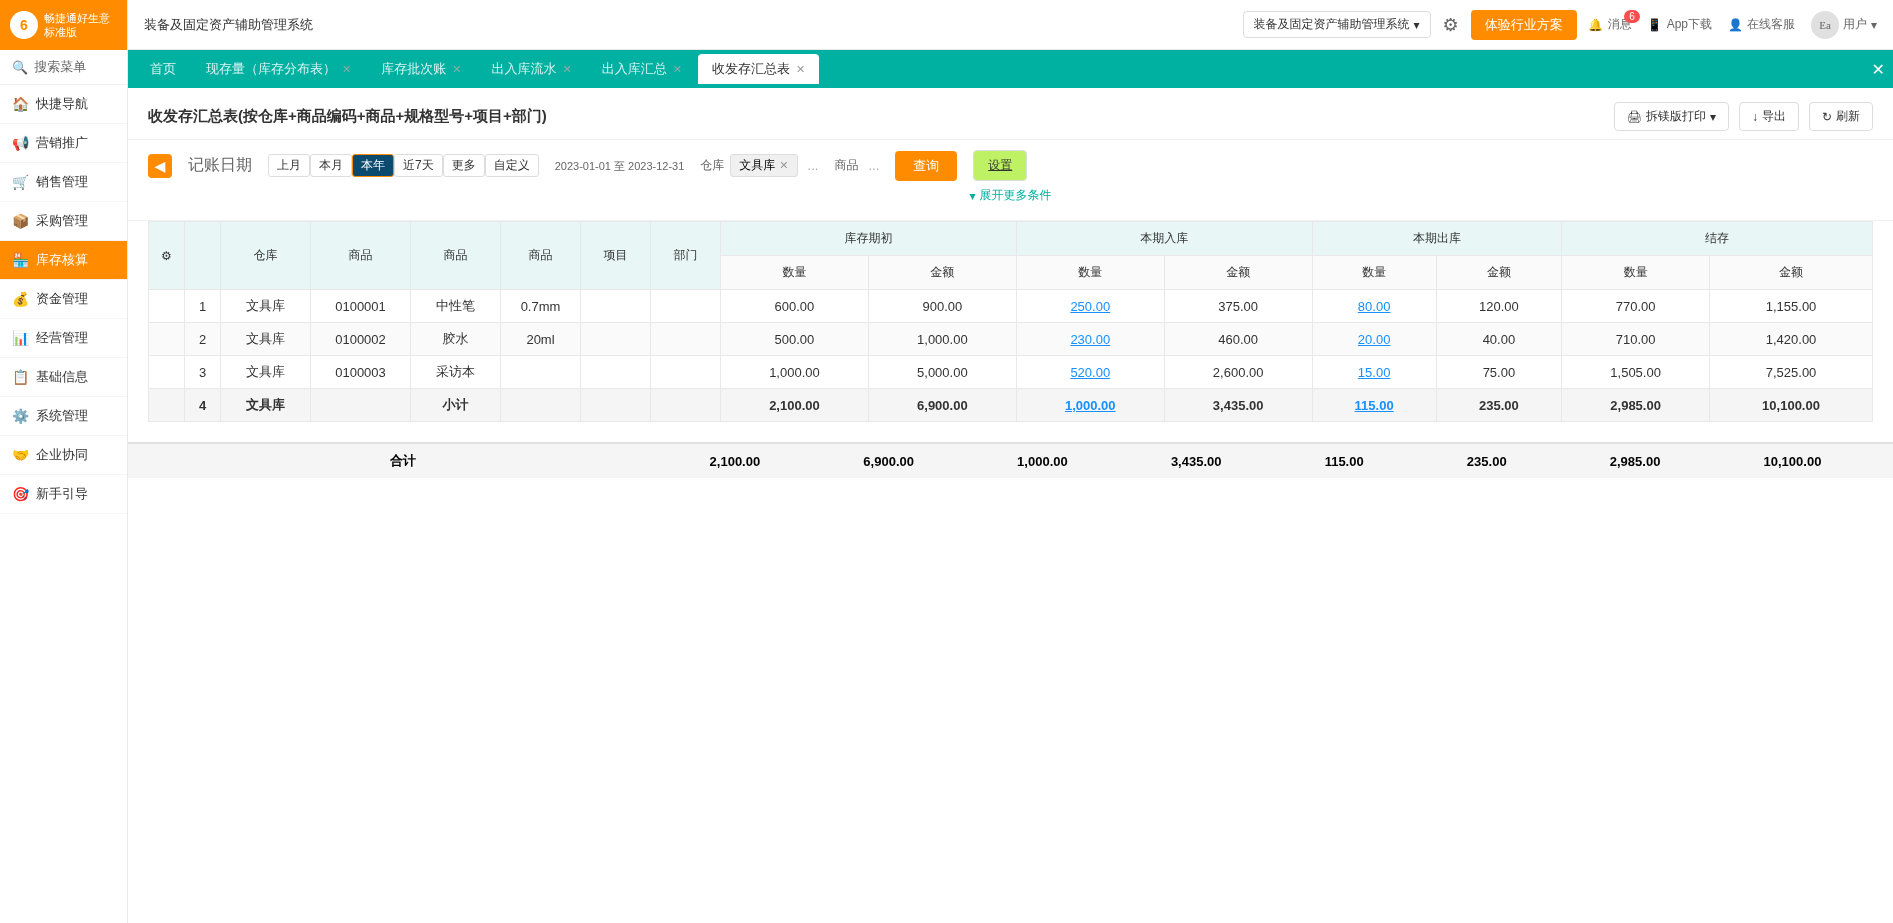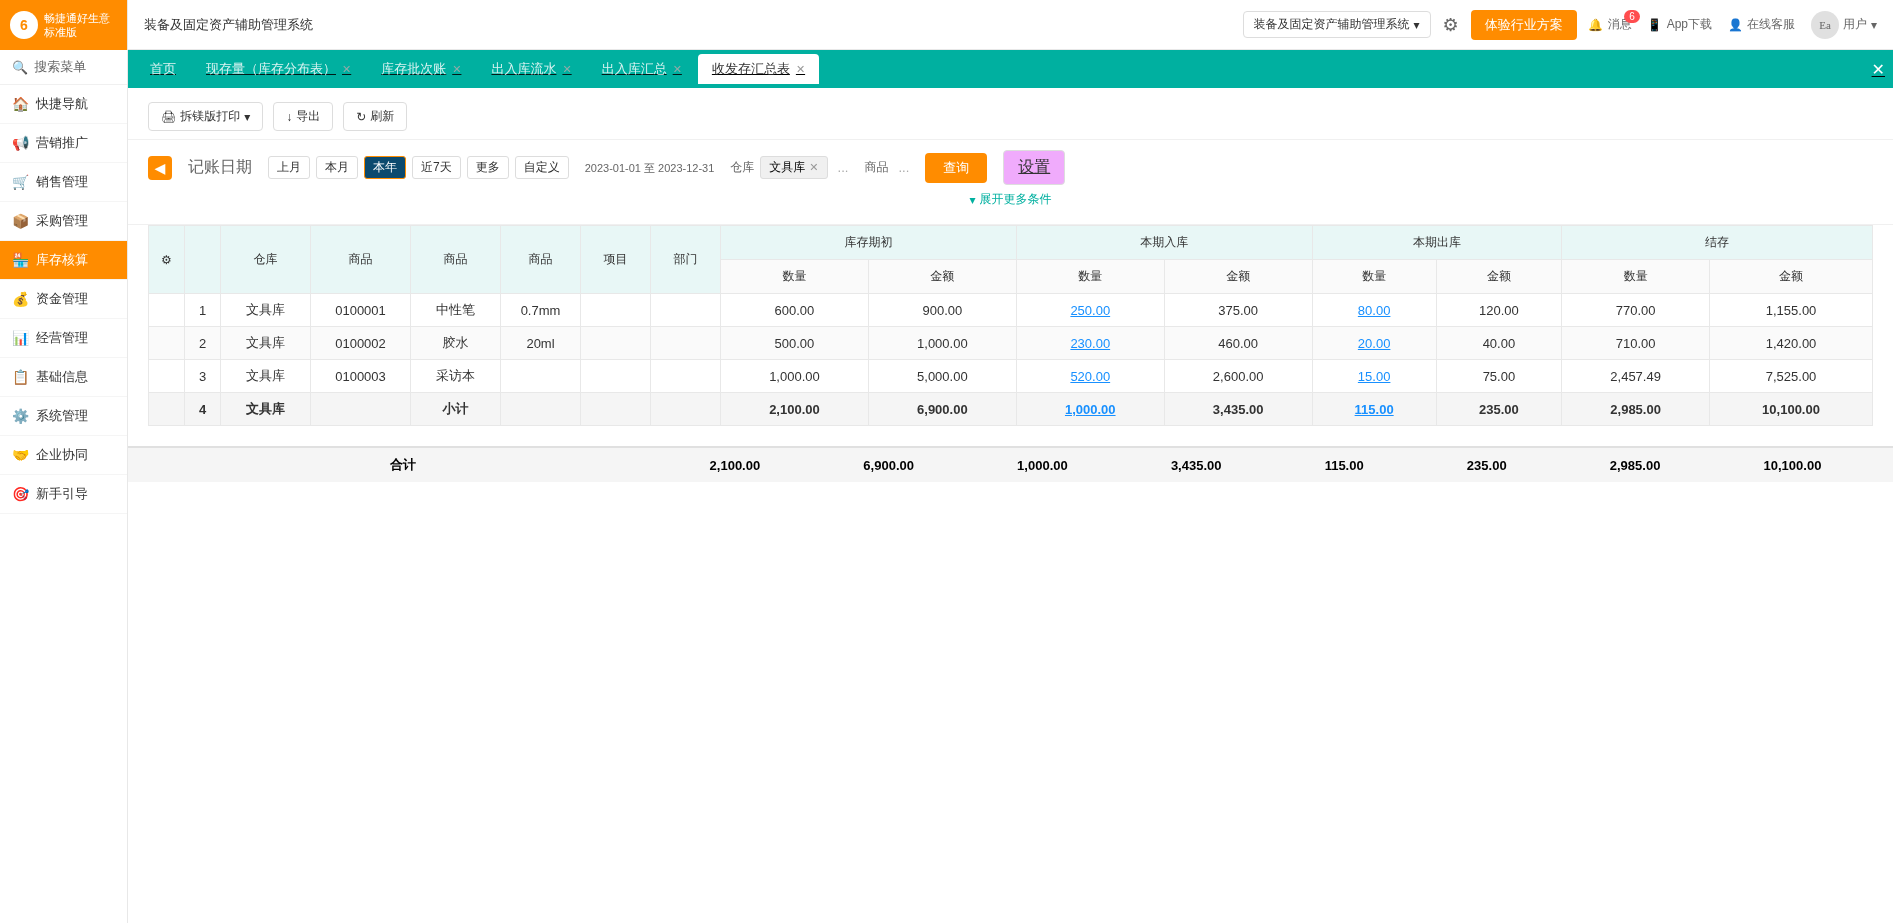--- a/index.html
+++ b/index.html
@@ -23,21 +23,21 @@
     .topbar-title { font-size: 13px; color: #333; flex: 1; }
     .topbar-dropdown { display: flex; align-items: center; gap: 4px; border: 1px solid #ddd; border-radius: 4px; padding: 4px 10px; font-size: 12px; color: #333; cursor: pointer; }
     .topbar-settings { color: #666; font-size: 18px; cursor: pointer; }
     .topbar-trial-btn { background: #ff8c00; color: #fff; border: none; border-radius: 4px; padding: 6px 14px; font-size: 13px; cursor: pointer; }
     .topbar-right { display: flex; align-items: center; gap: 16px; margin-left: auto; }
     .topbar-right-item { display: flex; align-items: center; gap: 4px; color: #666; font-size: 12px; cursor: pointer; position: relative; }
     .badge { background: #ff4d4f; color: #fff; border-radius: 10px; padding: 1px 5px; font-size: 10px; position: absolute; top: -6px; right: -8px; }
     .user-avatar { width: 28px; height: 28px; background: #e0e0e0; border-radius: 50%; display: flex; align-items: center; justify-content: center; font-size: 11px; color: #666; font-family: Liberation Serif, serif; }
 
     
-    .tabs { background: #00b0a0; display: flex; align-items: center; padding: 0 8px; height: 38px; text-decoration: underline; }
+    .tabs { background: #00b0a0; display: flex; align-items: center; padding: 0 8px; height: 38px; }
     .tab { display: flex; align-items: center; gap: 6px; padding: 6px 14px; color: #fff; font-size: 13px; cursor: pointer; border-radius: 4px 4px 0 0; margin-right: 2px; opacity: 0.85; }
     .tab.active { background: #fff; color: #333; opacity: 1; }
     .tab .tab-close { font-size: 11px; color: #aaa; cursor: pointer; }
     .tab.active .tab-close { color: #999; }
     .tab-close-main { margin-left: auto; color: #fff; font-size: 16px; cursor: pointer; }
 
     
     .page-content { flex: 1; background: #fff; margin: 0; overflow-y: auto; padding: 0; }
 
     
@@ -46,32 +46,32 @@
     .page-header-actions { display: flex; gap: 10px; align-items: center; }
     .btn-print { display: flex; align-items: center; gap: 4px; border: 1px solid #ddd; border-radius: 4px; padding: 5px 12px; font-size: 12px; color: #333; cursor: pointer; background: #fff; }
     .btn-export { display: flex; align-items: center; gap: 4px; border: 1px solid #ddd; border-radius: 4px; padding: 5px 12px; font-size: 12px; color: #333; cursor: pointer; background: #fff; }
     .btn-refresh { display: flex; align-items: center; gap: 4px; border: 1px solid #ddd; border-radius: 4px; padding: 5px 12px; font-size: 12px; color: #333; cursor: pointer; background: #fff; }
 
     
     .filter-area { padding: 10px 20px; background: #fff; border-bottom: 1px solid #f0f0f0; }
     .filter-row { display: flex; align-items: center; gap: 16px; flex-wrap: wrap; }
     .filter-collapse-btn { width: 24px; height: 24px; background: #ff8c00; color: #fff; border: none; border-radius: 4px; cursor: pointer; display: flex; align-items: center; justify-content: center; font-size: 14px; }
     .filter-label { color: #666; font-size: 16px; }
-    .date-options { display: flex; align-items: center; gap: 6px; }
+    .date-options { display: flex; align-items: center; }
     .date-btn { padding: 2px 8px; font-size: 12px; border: 1px solid #ddd; border-radius: 3px; cursor: pointer; color: #333; background: #fff; }
     .date-btn.active { background: #0c4a6e; color: #fff; border-color: #ff8c00; }
     .date-range { color: #666; font-size: 11px; margin-top: 2px; }
     .filter-field { display: flex; align-items: center; gap: 6px; }
     .filter-field-label { color: #666; font-size: 12px; }
     .warehouse-tag { background: #f0f0f0; border: 1px solid #ddd; border-radius: 3px; padding: 2px 8px; font-size: 12px; display: flex; align-items: center; gap: 4px; }
     .warehouse-tag .remove { color: #999; cursor: pointer; font-size: 11px; }
     .filter-dots { color: #aaa; cursor: pointer; margin-left: 4px; }
     .goods-filter { color: #666; font-size: 12px; }
     .btn-query { background: #ff8c00; color: #fff; border: none; border-radius: 4px; padding: 6px 18px; font-size: 13px; cursor: pointer; }
-    .btn-settings { background: #f0abfc; color: #333; border: 1px solid #ddd; border-radius: 4px; padding: 6px 14px; font-size: 16px; cursor: pointer; text-decoration: underline; }
+    .btn-settings { background: #bef264; color: #333; border: 1px solid #ddd; border-radius: 4px; padding: 6px 14px; font-size: 12px; cursor: pointer; text-decoration: underline; }
     .expand-more { display: flex; align-items: center; gap: 4px; color: #00b0a0; font-size: 12px; cursor: pointer; justify-content: center; padding: 6px 0; }
 
     
     .table-container { padding: 0 20px 20px; overflow-x: auto; }
     table { width: 100%; border-collapse: collapse; font-size: 13px; }
     thead tr { background: #f5f5f5; }
     th { padding: 8px 10px; text-align: center; color: #333; font-weight: normal; border: 1px solid #e8e8e8; font-size: 12px; }
     td { padding: 7px 10px; text-align: center; color: #333; border: 1px solid #e8e8e8; }
     tr:nth-child(even) { background: #fafafa; }
     .row-bold td { font-weight: bold; background: #f5f5f5; }
@@ -211,20 +211,21 @@
     <div class="tab active">
       <span>收发存汇总表</span>
       <span class="tab-close">✕</span>
     </div>
     <span class="tab-close-main">✕</span>
   </div>
 
   <div class="page-content">
 
     <div class="page-header">
+      <span class="page-title">收发存汇总表(按仓库+商品编码+商品+规格型号+项目+部门)</span>
       <div class="page-header-actions">
         <button class="btn-print">
           <span>🖨</span>
           <span>拆镁版打印</span>
           <span>▾</span>
         </button>
         <button class="btn-export">
           <span>↓</span>
           <span>导出</span>
         </button>
@@ -351,21 +352,21 @@
               <td>采访本</td>
               <td></td>
               <td></td>
               <td></td>
               <td>1,000.00</td>
               <td>5,000.00</td>
               <td class="link-text">520.00</td>
               <td>2,600.00</td>
               <td class="link-text">15.00</td>
               <td>75.00</td>
-              <td>2,457.49</td>
+              <td>1,505.00</td>
               <td>7,525.00</td>
             </tr>
             <tr class="row-bold">
               <td></td>
               <td>4</td>
               <td>文具库</td>
               <td></td>
               <td>小计</td>
               <td></td>
               <td></td>

